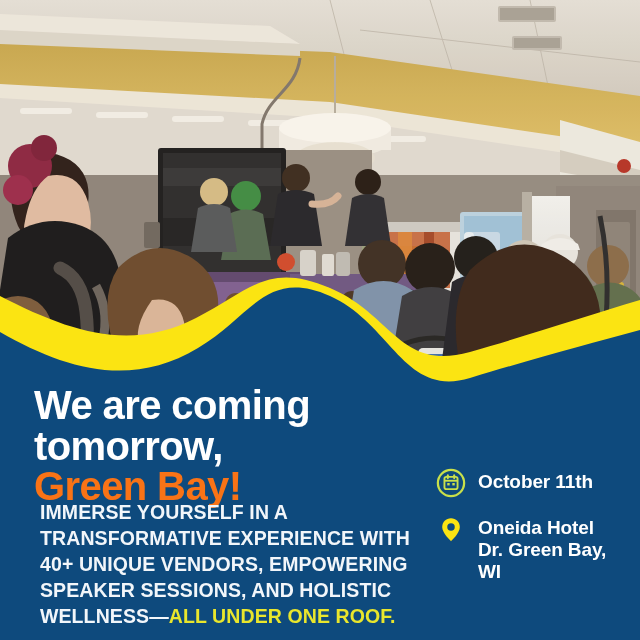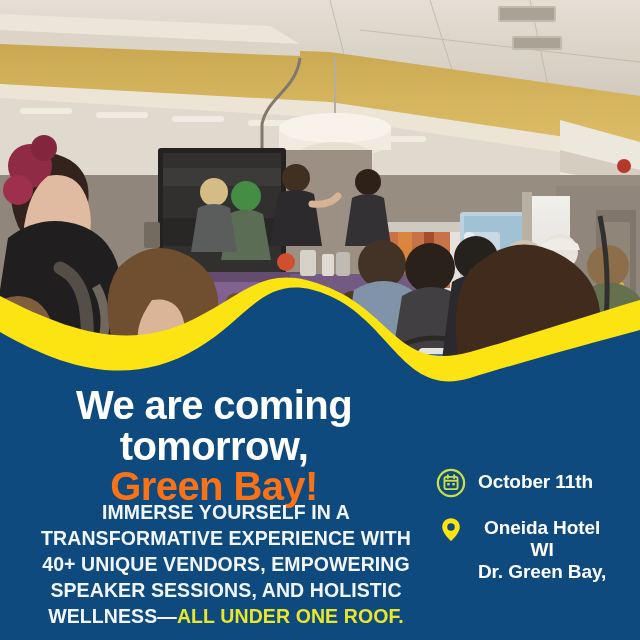--- a/index.html
+++ b/index.html
@@ -4,21 +4,20 @@
 <title>Event Promo</title>
 <style>
   html,body{margin:0;padding:0;background:#222;}
   *{box-sizing:border-box;}
   .poster{
     position:relative;
     width:640px;height:640px;
     overflow:hidden;
     font-family:"Liberation Sans", sans-serif;
     background:#0d4575;
-    text-align:center;
   }
 
   
   .photo{
     position:absolute; left:0; top:0; width:640px; height:420px;
     overflow:hidden;
     background:#9a9086;
   }
   .photo svg{display:block;width:640px;height:420px;}
 
@@ -389,20 +388,20 @@
 
       <div class="info-row">
         <span class="info-icon">
           <svg viewBox="0 0 32 32" aria-hidden="true">
             <path d="M16 4.5 C10.7 4.5 6.6 8.6 6.6 13.9 C6.6 20.6 16 29 16 29 C16 29 25.4 20.6 25.4 13.9 C25.4 8.6 21.3 4.5 16 4.5 Z" fill="#fbe412"></path>
             <circle cx="16" cy="13.9" r="4" fill="#0e4a7d"></circle>
           </svg>
         </span>
         <span class="info-text">
           <span>Oneida Hotel</span>
+          <span>Dr. Green Bay,</span>
           <span>WI</span>
-          <span>Dr. Green Bay,</span>
         </span>
       </div>
 
     </div>
   </div>
 </div>
 
 </body></html>

